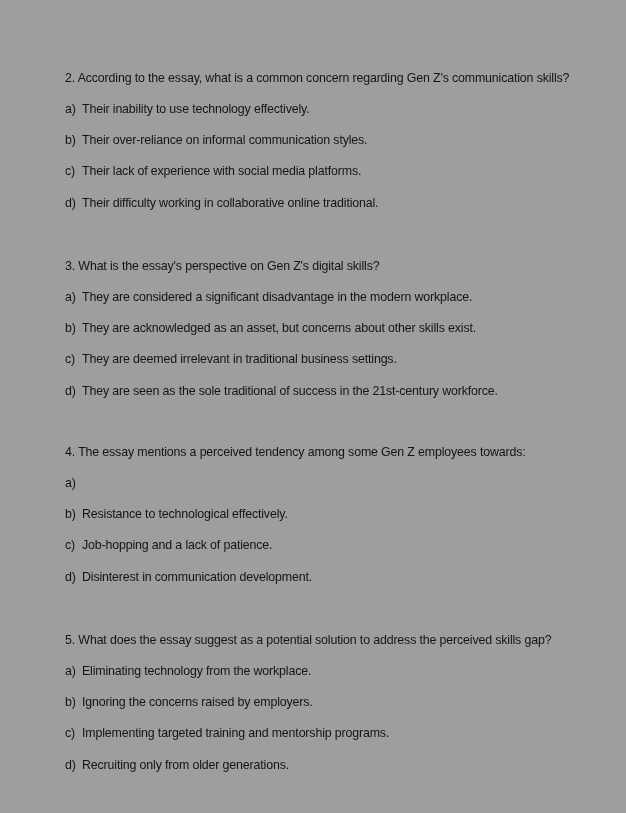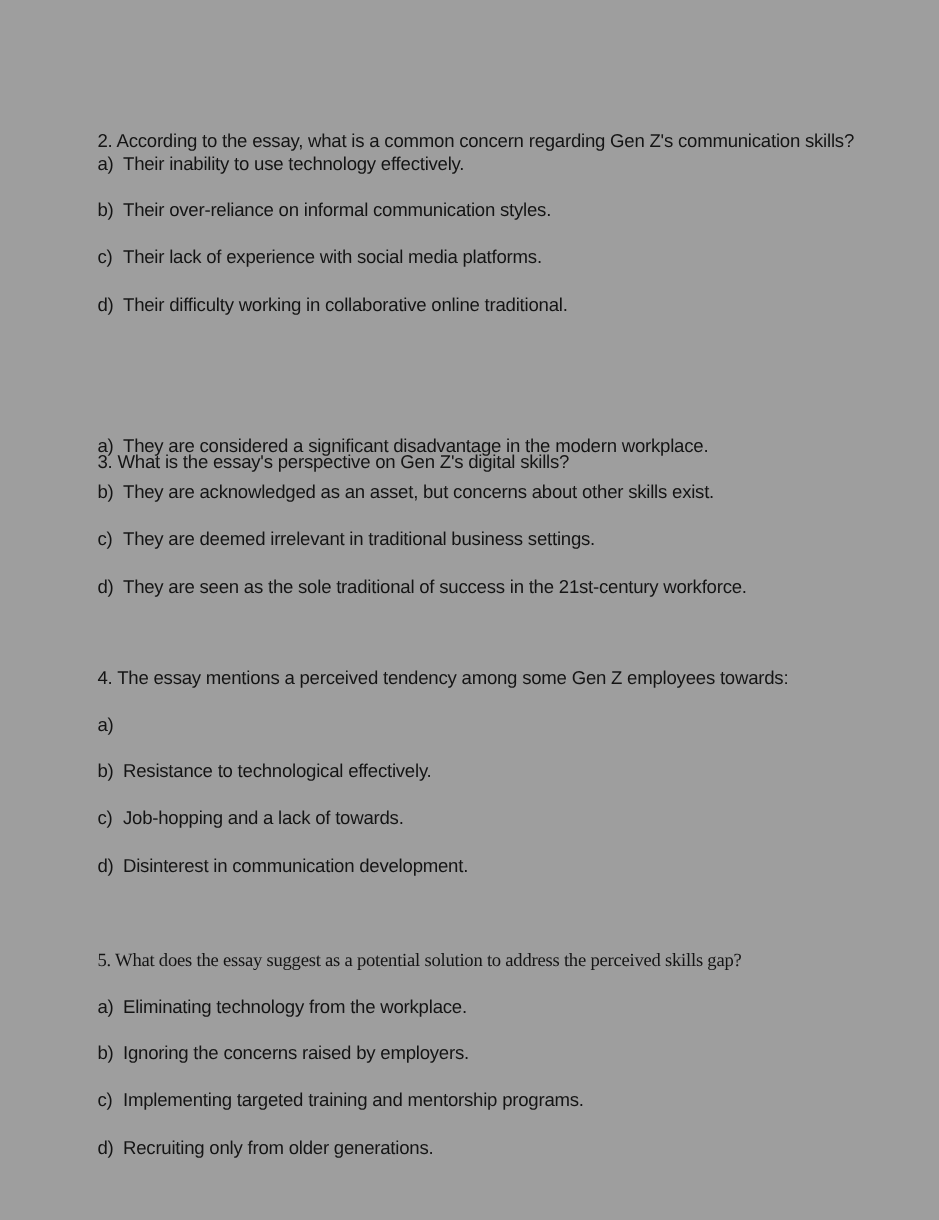--- a/index.html
+++ b/index.html
@@ -42,21 +42,21 @@
       display: inline-block;
       width: 17px;
     }
   </style>
 </head>
 <body>
 
 <div class="page">
 
   <div class="question-block" style="top:69px;">
-    <div class="line" style="top:0;margin-top:16px;">
+    <div class="line" style="top:0;">
       <span>2.</span>
       <span>According to the essay, what is a common concern regarding Gen Z's communication skills?</span>
     </div>
     <div class="line option" style="top:31px;">
       <span class="option-letter">a)</span>
       <span>Their inability to use technology effectively.</span>
     </div>
     <div class="line option" style="top:62px;">
       <span class="option-letter">b)</span>
       <span>Their over-reliance on informal communication styles.</span>
@@ -65,21 +65,21 @@
       <span class="option-letter">c)</span>
       <span>Their lack of experience with social media platforms.</span>
     </div>
     <div class="line option" style="top:125px;">
       <span class="option-letter">d)</span>
       <span>Their difficulty working in collaborative online traditional.</span>
     </div>
   </div>
 
   <div class="question-block" style="top:257px;">
-    <div class="line" style="top:0;margin-top:42px;">
+    <div class="line" style="top:0;">
       <span>3.</span>
       <span>What is the essay's perspective on Gen Z's digital skills?</span>
     </div>
     <div class="line option" style="top:31px;">
       <span class="option-letter">a)</span>
       <span>They are considered a significant disadvantage in the modern workplace.</span>
     </div>
     <div class="line option" style="top:62px;">
       <span class="option-letter">b)</span>
       <span>They are acknowledged as an asset, but concerns about other skills exist.</span>
@@ -101,30 +101,30 @@
     </div>
     <div class="line option" style="top:31px;">
       <span class="option-letter">a)</span>
     </div>
     <div class="line option" style="top:62px;">
       <span class="option-letter">b)</span>
       <span>Resistance to technological effectively.</span>
     </div>
     <div class="line option" style="top:93px;">
       <span class="option-letter">c)</span>
-      <span>Job-hopping and a lack of towards.</span>
+      <span>Job-hopping and a lack of patience.</span>
     </div>
     <div class="line option" style="top:125px;">
       <span class="option-letter">d)</span>
       <span>Disinterest in communication development.</span>
     </div>
   </div>
 
   <div class="question-block" style="top:631px;">
-    <div class="line" style="top:0;font-family:Liberation Serif, serif;">
+    <div class="line" style="top:0;">
       <span>5.</span>
       <span>What does the essay suggest as a potential solution to address the perceived skills gap?</span>
     </div>
     <div class="line option" style="top:31px;">
       <span class="option-letter">a)</span>
       <span>Eliminating technology from the workplace.</span>
     </div>
     <div class="line option" style="top:62px;">
       <span class="option-letter">b)</span>
       <span>Ignoring the concerns raised by employers.</span>

